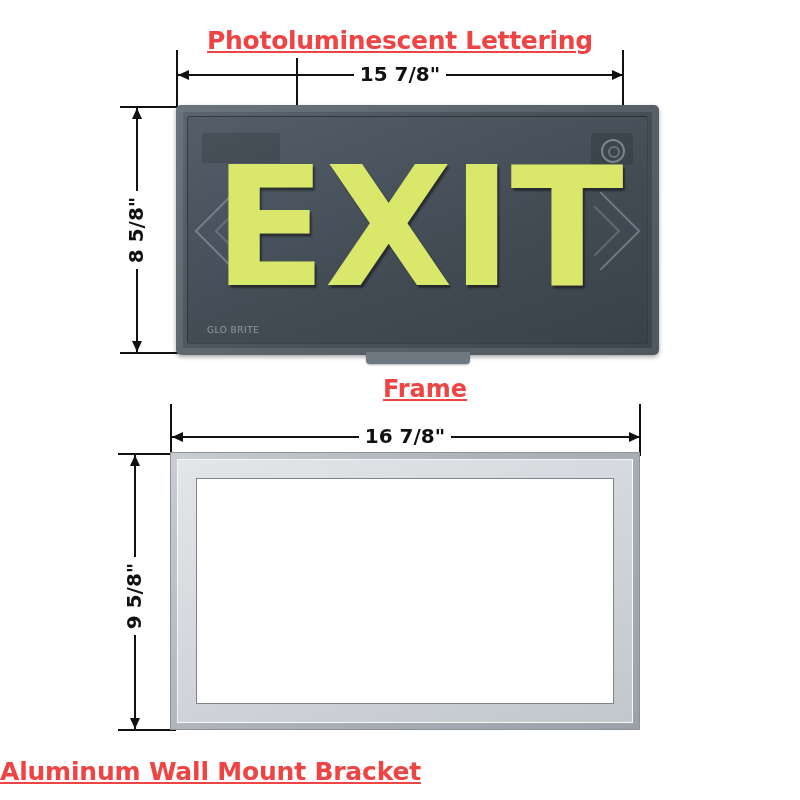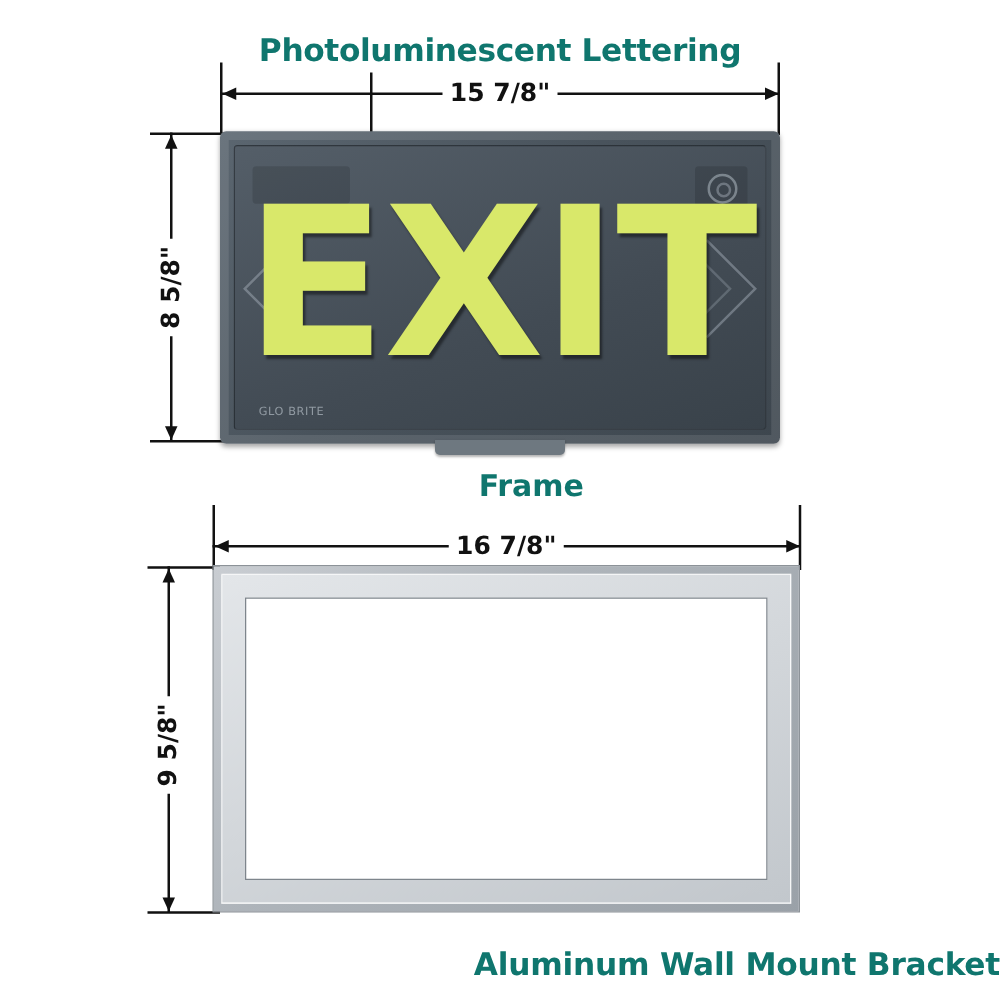--- a/index.html
+++ b/index.html
@@ -18,22 +18,23 @@
     position: absolute;
     inset: 0;
     width: 800px;
     height: 800px;
   }
 
   
   .label {
     position: absolute;
     font-weight: bold;
-    color: #0f766e;
+    color: #ef4444;
     white-space: nowrap;
+    text-decoration: underline;
   }
   .title-top {
     left: 0;
     top: 26px;
     width: 800px;
     text-align: center;
     font-size: 25px;
     letter-spacing: -0.3px;
   }
   .title-frame {
@@ -41,21 +42,21 @@
     top: 375px;
     width: 800px;
     text-align: center;
     font-size: 24px;
     margin-left: 25px;
   }
   .title-bottom {
     left: 0;
     top: 757px;
     width: 800px;
-    text-align: right;
+    text-align: left;
     font-size: 25px;
     letter-spacing: -0.2px;
   }
   .dim-text {
     font-size: 20px;
     font-weight: bold;
     color: #111111;
     background: #ffffff;
     padding: 0 6px;
   }
@@ -80,20 +81,21 @@
   
   .sign {
     position: absolute;
     left: 176px;
     top: 105px;
     width: 448px;
     height: 250px;
     background: linear-gradient(135deg, #5b6670 0%, #49535c 45%, #3d464e 100%);
     border-radius: 5px;
     box-shadow: 0 2px 4px rgba(0,0,0,0.35);
+    padding-left: 35px;
   }
   .sign-bevel {
     position: absolute;
     left: 0; top: 0; right: 0; bottom: 0;
     border: 7px solid rgba(255,255,255,0.10);
     border-radius: 5px;
     box-sizing: border-box;
   }
   .sign-inner {
     position: absolute;

